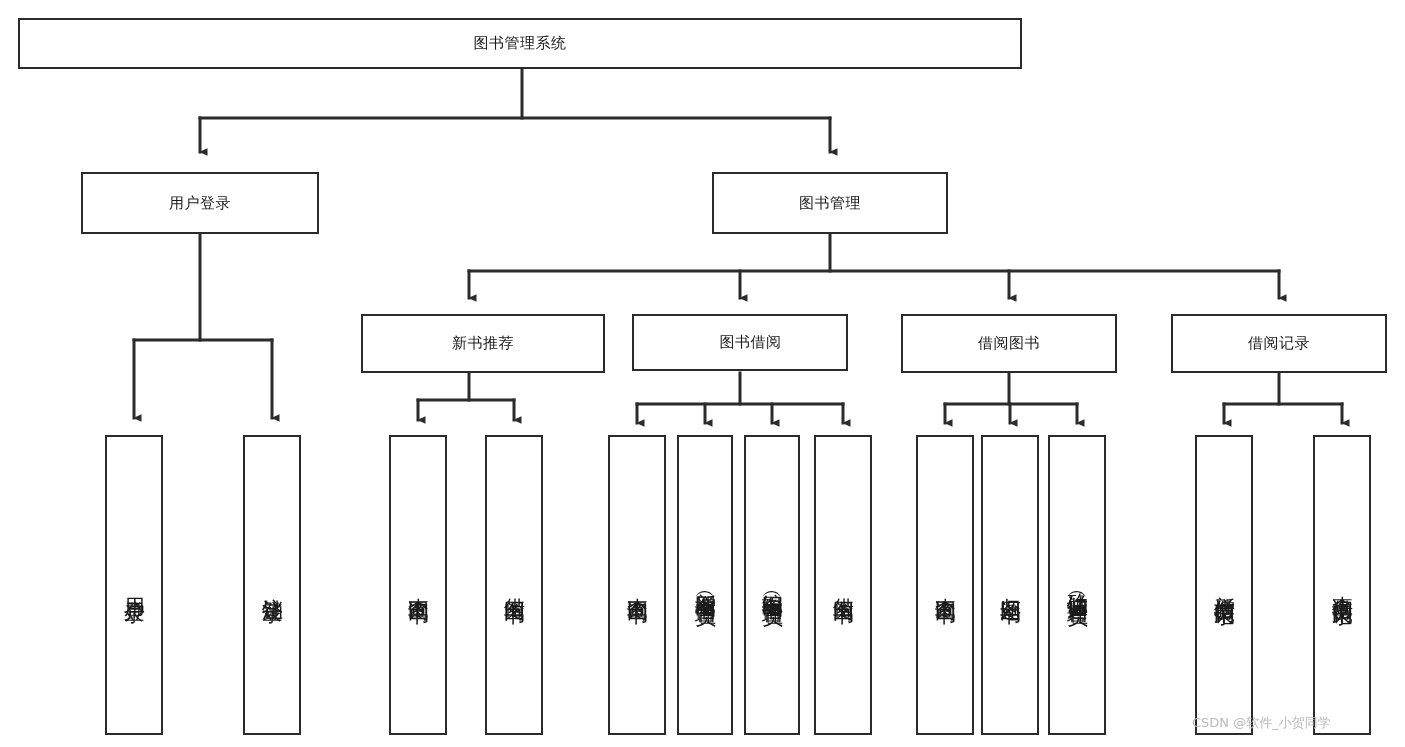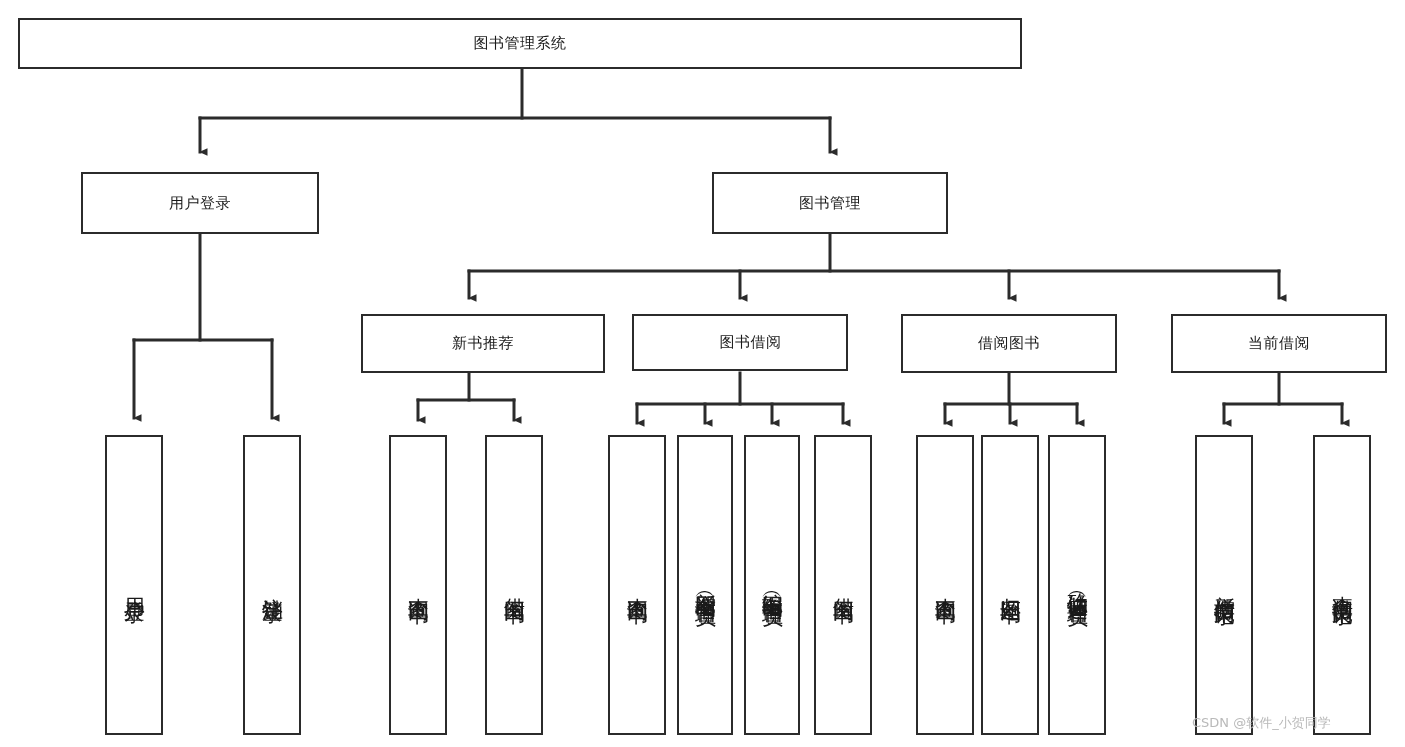--- a/index.html
+++ b/index.html
@@ -137,21 +137,21 @@
   <div class="node horiz" style="left:361px; top:314px; width:244px; height:59px;">
     <span class="label">新书推荐</span>
   </div>
   <div class="node horiz" style="left:632px; top:314px; width:216px; height:57px;padding-left:21px;">
     <span class="label">图书借阅</span>
   </div>
   <div class="node horiz" style="left:901px; top:314px; width:216px; height:59px;">
     <span class="label">借阅图书</span>
   </div>
   <div class="node horiz" style="left:1171px; top:314px; width:216px; height:59px;">
-    <span class="label">当前借阅</span>
+    <span class="label">借阅记录</span>
   </div>
 
   <div class="node vert" style="left:105px; top:435px; width:58px; height:300px;">
     <span class="label">用户登录</span>
   </div>
   <div class="node vert" style="left:243px; top:435px; width:58px; height:300px;">
     <span class="label">注销登录</span>
   </div>
 
   <div class="node vert" style="left:389px; top:435px; width:58px; height:300px;">

